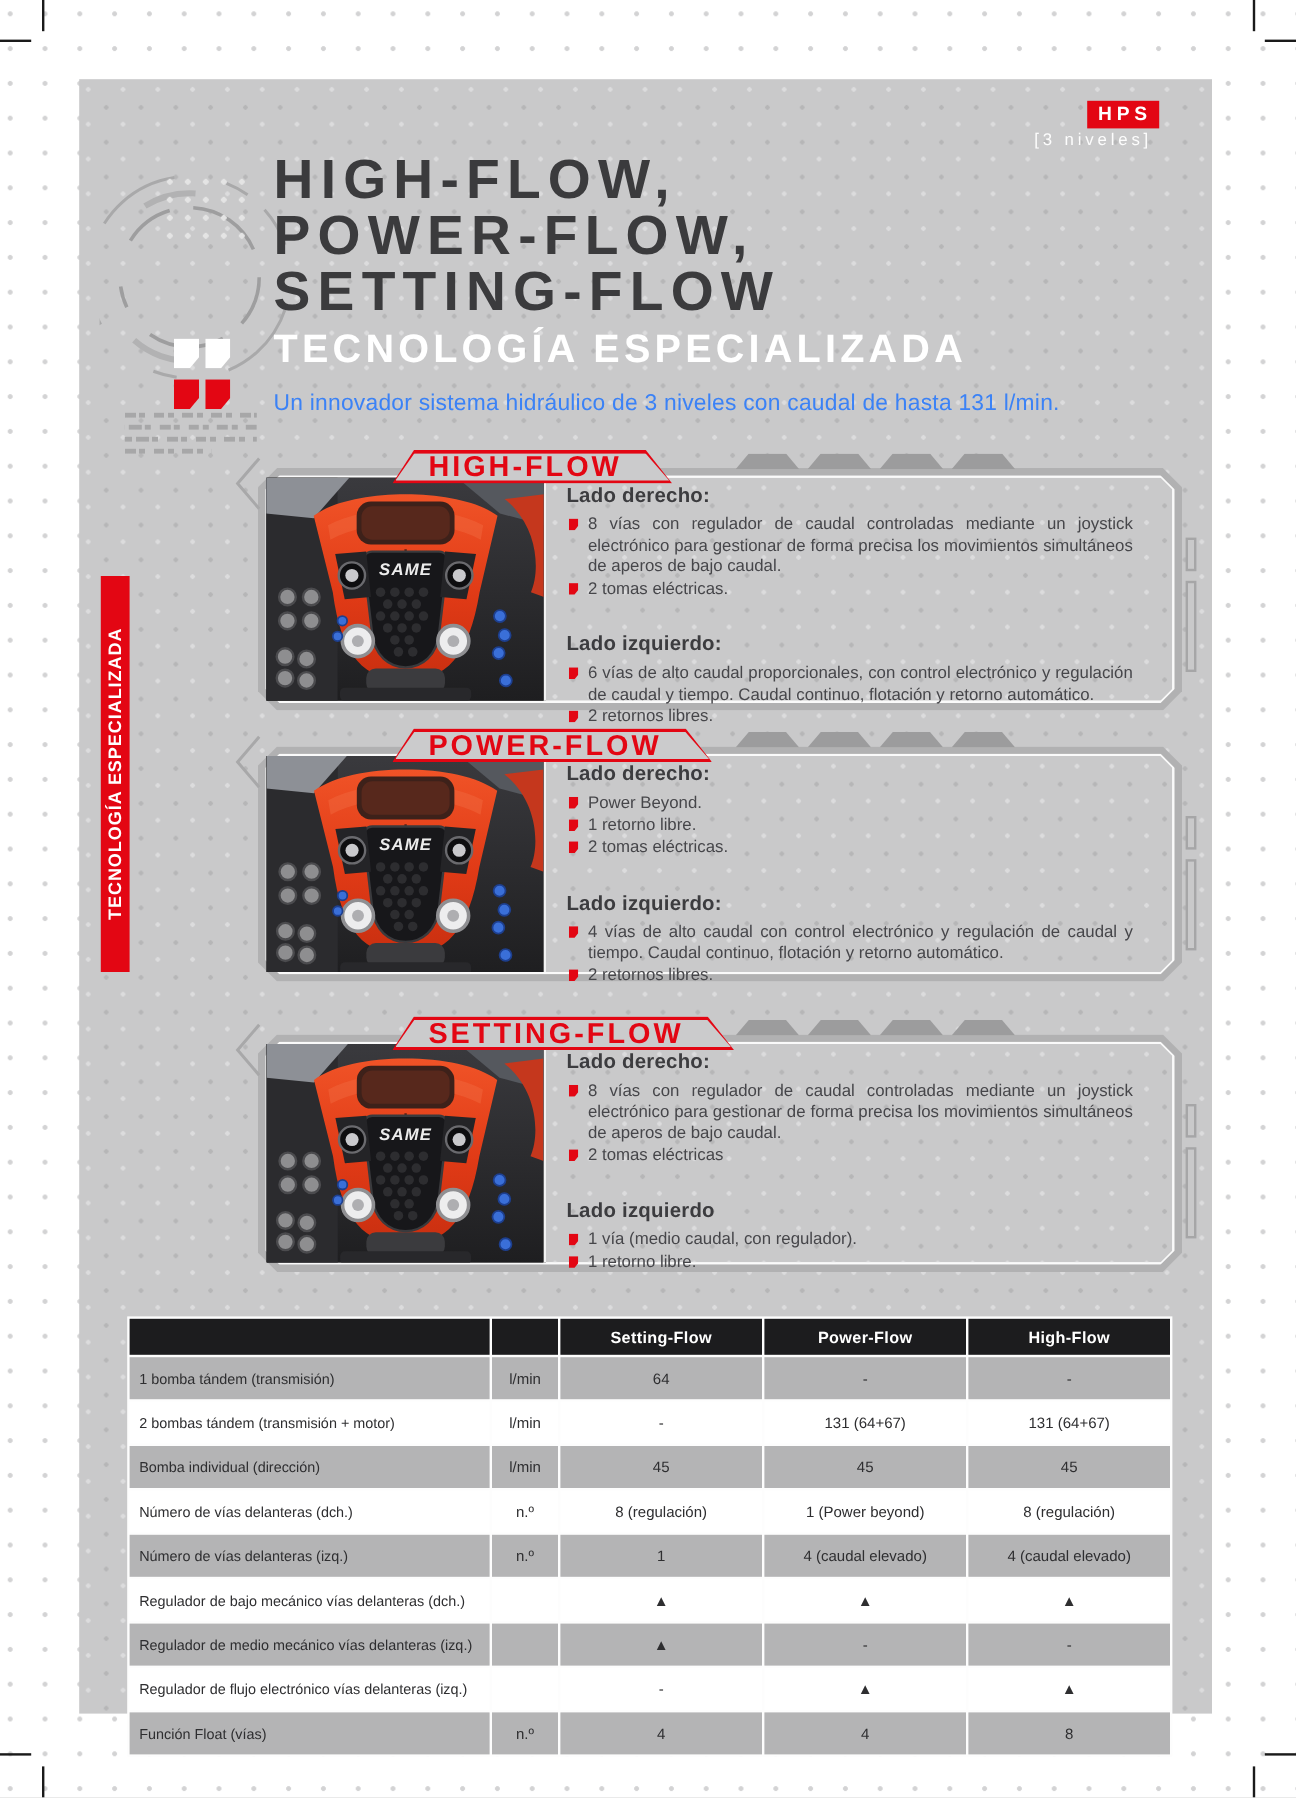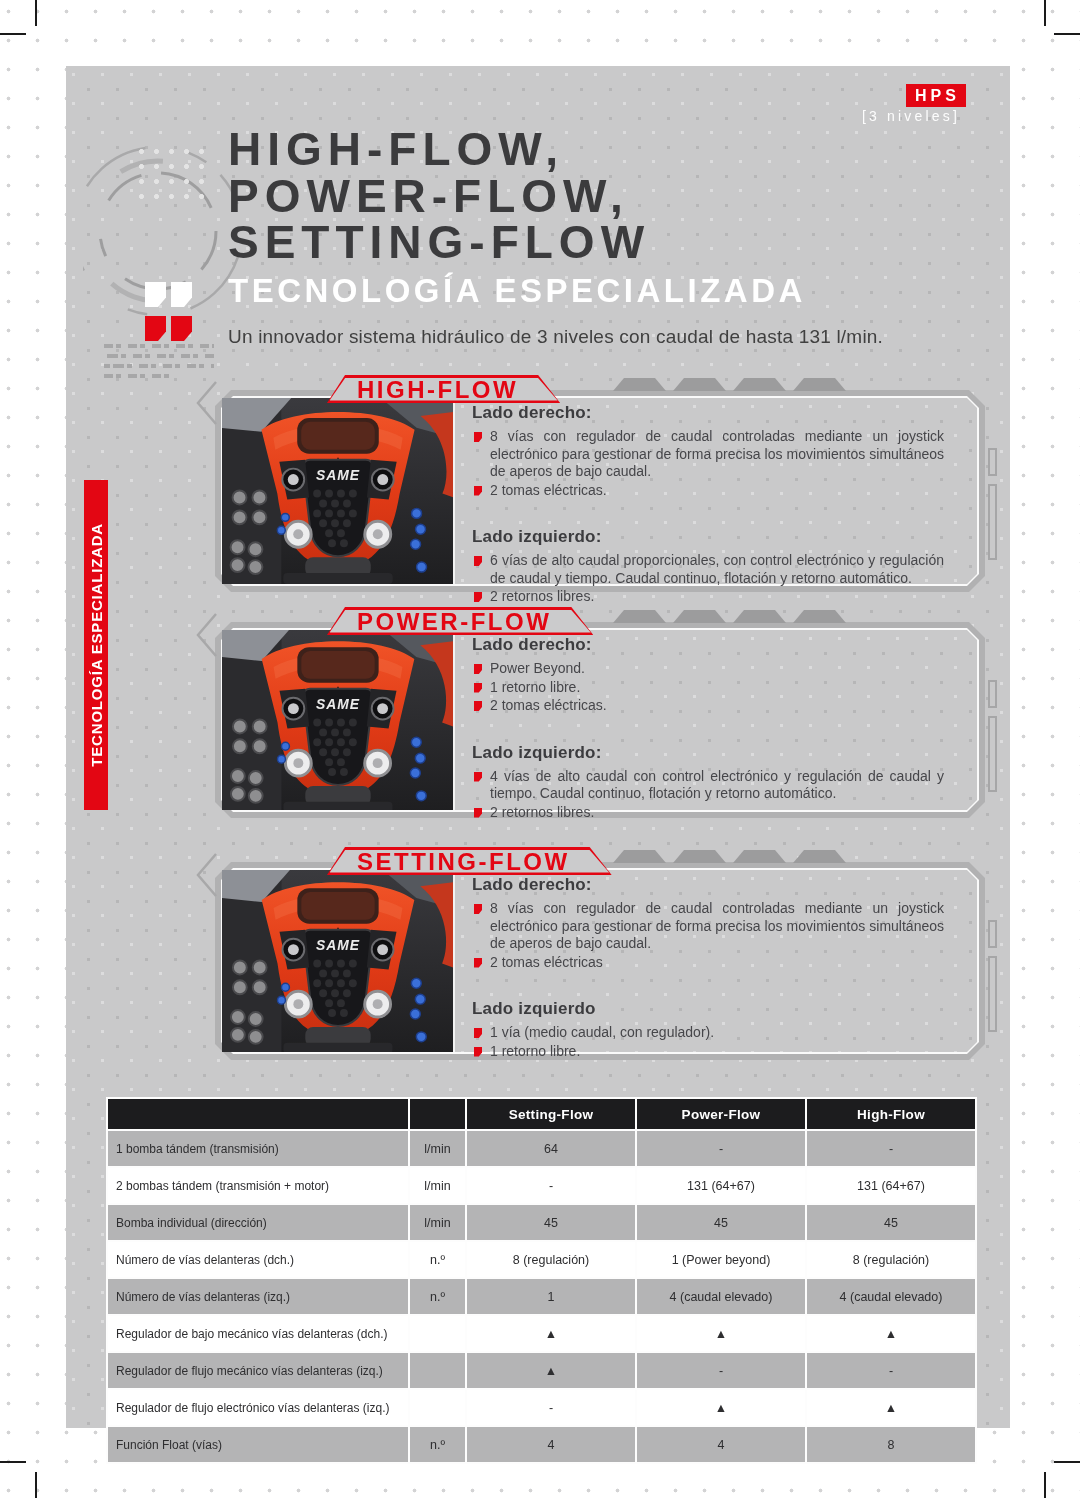--- a/index.html
+++ b/index.html
@@ -61,21 +61,21 @@
   .title-block { position:absolute; left:228px; top:126px; width:770px; }
   .title-line {
     font-size:46px; font-weight:700; letter-spacing:6px; line-height:46.5px;
     color:#3b3b3d;
   }
   .subtitle {
     margin-top:6px; font-size:33px; font-weight:700; letter-spacing:3.5px;
     color:#ffffff; white-space:nowrap;
   }
   .tagline {
-    margin-top:16px; font-size:19px; color:#404040; letter-spacing:0.2px;
+    margin-top:16px; font-size:19px; color:#3b82f6; letter-spacing:0.2px;
   }
 
   
   .side-banner {
     position:absolute; left:84px; top:480px; width:24px; height:330px;
     background:#e30613; display:flex; align-items:center; justify-content:center;
   }
   .side-banner span {
     writing-mode:vertical-rl; transform:rotate(180deg);
     color:#fff; font-weight:700; font-size:15px; letter-spacing:0.8px; white-space:nowrap;
@@ -469,21 +469,21 @@
           <td class="c4">4 (caudal elevado)</td>
         </tr>
         <tr class="plain">
           <td class="c0">Regulador de bajo mecánico vías delanteras (dch.)</td>
           <td class="c1"></td>
           <td class="c2 tri">▲</td>
           <td class="c3 tri">▲</td>
           <td class="c4 tri">▲</td>
         </tr>
         <tr class="shaded">
-          <td class="c0">Regulador de flujo mecánico vías delanteras (izq.)</td>
+          <td class="c0">Regulador de medio mecánico vías delanteras (izq.)</td>
           <td class="c1"></td>
           <td class="c2 tri">▲</td>
           <td class="c3">-</td>
           <td class="c4">-</td>
         </tr>
         <tr class="plain">
           <td class="c0">Regulador de flujo electrónico vías delanteras (izq.)</td>
           <td class="c1"></td>
           <td class="c2">-</td>
           <td class="c3 tri">▲</td>

